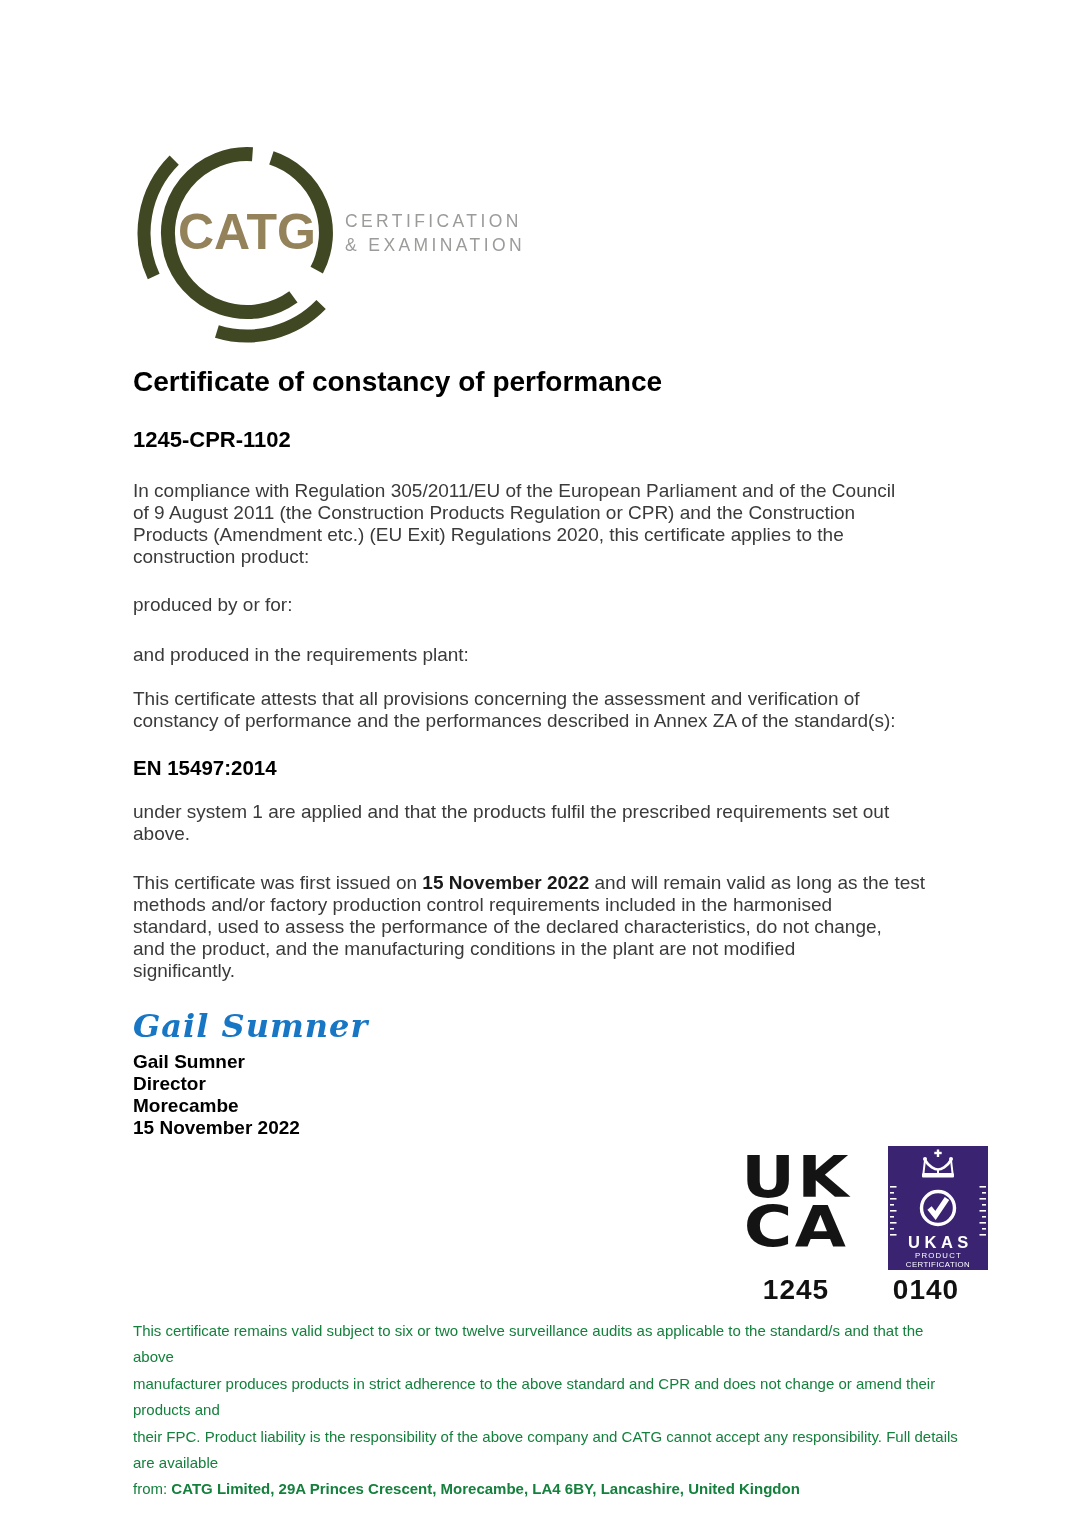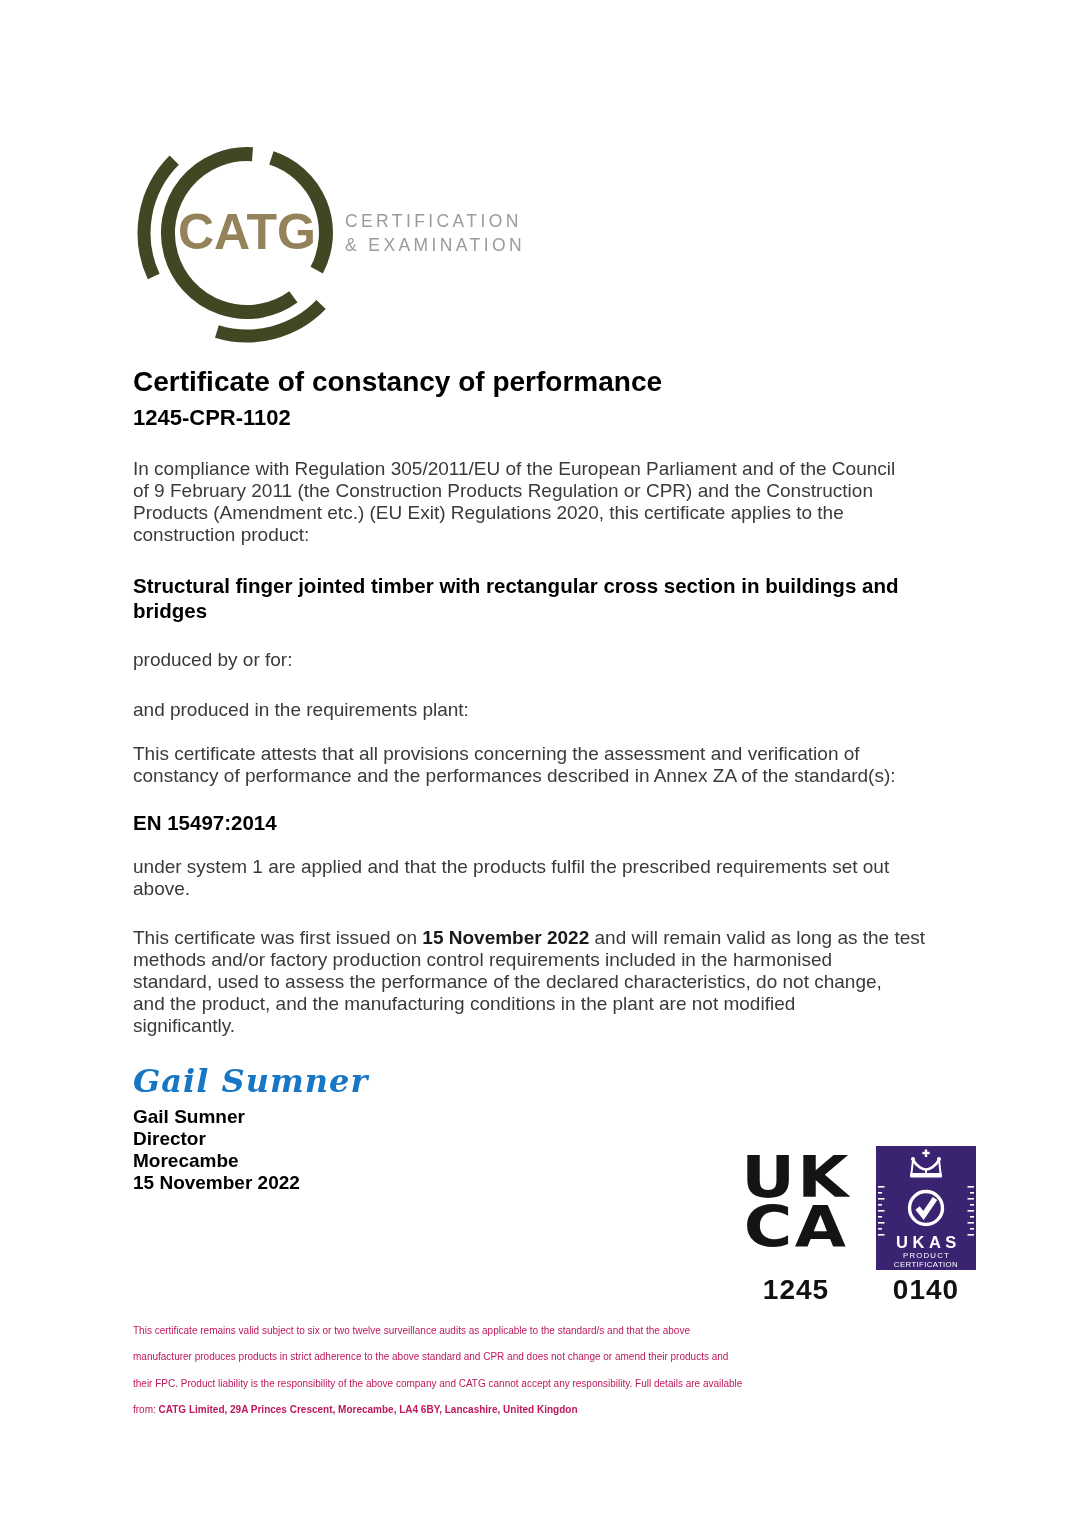--- a/index.html
+++ b/index.html
@@ -10,21 +10,21 @@
   }
 
   
   .logo-mark { position:absolute; left:137px; top:133px; width:220px; height:212px; }
   .tagline { position:absolute; left:345px; top:209px; color:#9B9B99;
              font-size:17.5px; line-height:24px; letter-spacing:3.4px; font-weight:400; }
 
   
   .main { position:absolute; left:133px; top:366px; width:830px; color:#3A3A3A; }
   .main h1 { font-size:28px; line-height:32px; font-weight:bold; color:#000; }
-  .main h2 { font-size:22px; line-height:24px; font-weight:bold; color:#000; margin-top:8px; }
+  .main h2 { font-size:22px; line-height:24px; font-weight:bold; color:#000; margin-top:30px; }
   .main p  { font-size:19px; line-height:22px; white-space:pre-line; }
   .main h3 { font-size:20.5px; line-height:25px; font-weight:bold; color:#000; white-space:pre-line; }
   p.intro       { margin-top:28px; }
   h3.product    { margin-top:27px; }
   p.label1      { margin-top:26px; }
   h3.manufacturer { margin-top:24px; line-height:24px; }
   p.label2      { margin-top:28px; }
   h3.address    { margin-top:17px; line-height:24px; }
   p.attest      { margin-top:22px; }
   h3.standard   { margin-top:24px; line-height:24px; }
@@ -34,29 +34,29 @@
 
   
   .sig-script { margin-top:26px; font-family:"DejaVu Serif", serif; font-style:italic; font-weight:bold;
                 font-size:32px; line-height:36px; color:#1877C5; letter-spacing:1px; }
   .sig-details { margin-top:7px; font-size:19px; line-height:22px; font-weight:bold; color:#000; }
 
   
   .ukca-box { position:absolute; left:733px; top:1152px; width:126px; text-align:center; }
   .ukca-line { font-family:"DejaVu Sans", sans-serif; font-weight:bold; font-size:57px; line-height:50px;
                letter-spacing:2px; color:#141414; transform:scaleX(1.16); transform-origin:center; }
-  .ukas-box { position:absolute; left:876px; top:1146px; width:124px; }
+  .ukas-box { position:absolute; left:876px; top:1146px; width:124px; text-align:center; }
   .mark-number { position:absolute; width:126px; text-align:center; top:1274px;
                  font-size:28px; font-weight:bold; letter-spacing:1px; color:#111; }
   .num-ukca { left:733px; }
   .num-ukas { left:863px; width:126px; }
 
   
   .footer { position:absolute; left:133px; top:1318px; width:832px;
-            font-size:10px; line-height:26.4px; color:#be185d; white-space:pre-line; }
+            font-size:15px; line-height:26.4px; color:#15803d; white-space:pre-line; }
   .footer strong { font-weight:bold; }
 </style>
 </head>
 <body>
 
 <div class="page">
 
   <svg class="logo-mark" viewBox="0 0 220 212" xmlns="http://www.w3.org/2000/svg">
     <g fill="none" stroke="#404723">
       <path stroke-width="14" d="M115.5 21.2 A79 79 0 1 0 156.4 163.9"></path>
@@ -69,26 +69,24 @@
   <div class="tagline">
     <div>CERTIFICATION</div>
     <div>&amp; EXAMINATION</div>
   </div>
 
   <div class="main">
     <h1>Certificate of constancy of performance</h1>
     <h2>1245-CPR-1102</h2>
 
     <p class="intro">In compliance with Regulation 305/2011/EU of the European Parliament and of the Council
-of 9 February 2011 (the Construction Products Regulation or CPR) and the Construction
+of 9 August 2011 (the Construction Products Regulation or CPR) and the Construction
 Products (Amendment etc.) (EU Exit) Regulations 2020, this certificate applies to the
 construction product:</p>
 
-    <h3 class="product">Structural finger jointed timber with rectangular cross section in buildings and
-bridges</h3>
 
     <p class="label1">produced by or for:</p>
 
 
     <p class="label2">and produced in the requirements plant:</p>
 
 
     <p class="attest">This certificate attests that all provisions concerning the assessment and verification of
 constancy of performance and the performances described in Annex ZA of the standard(s):</p>
 

